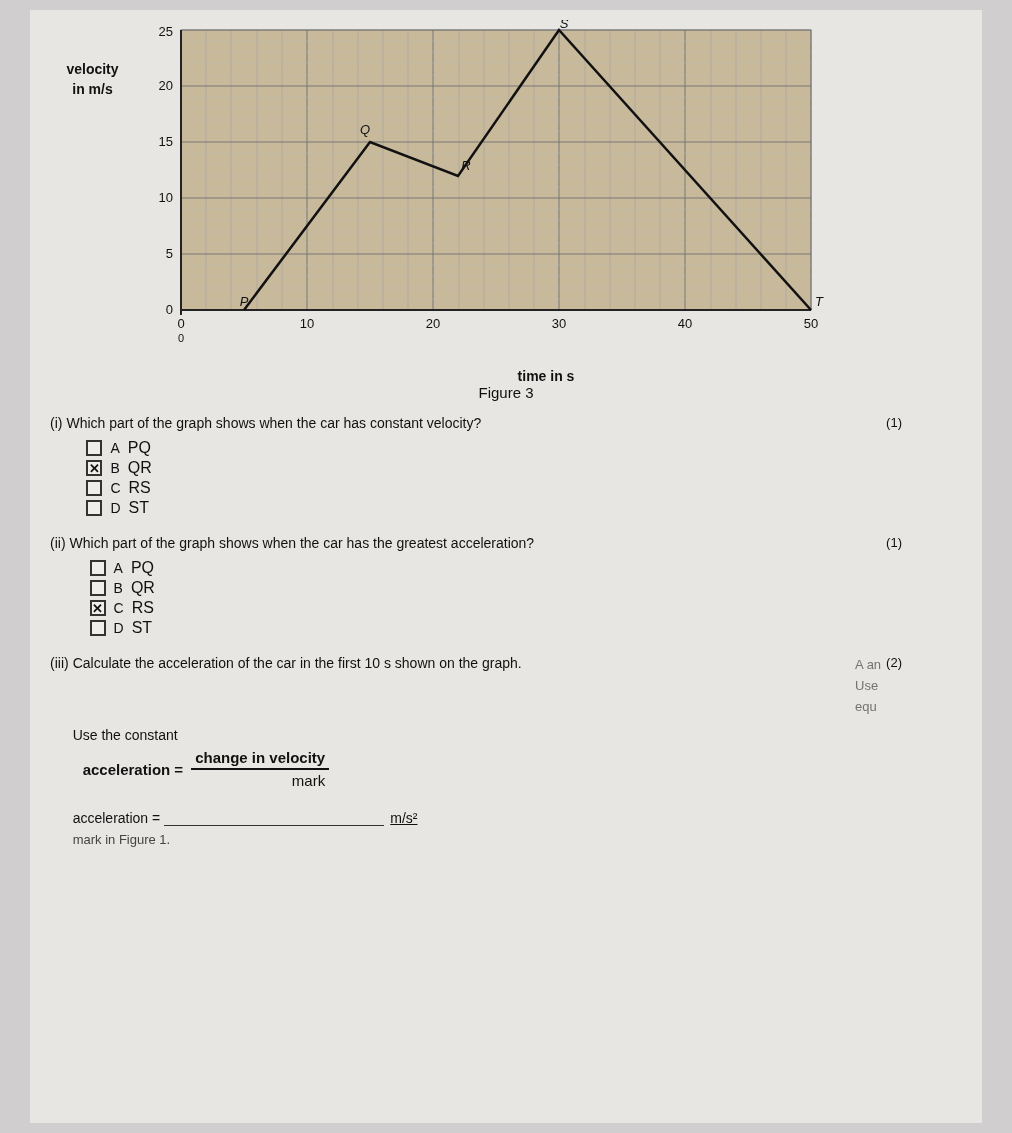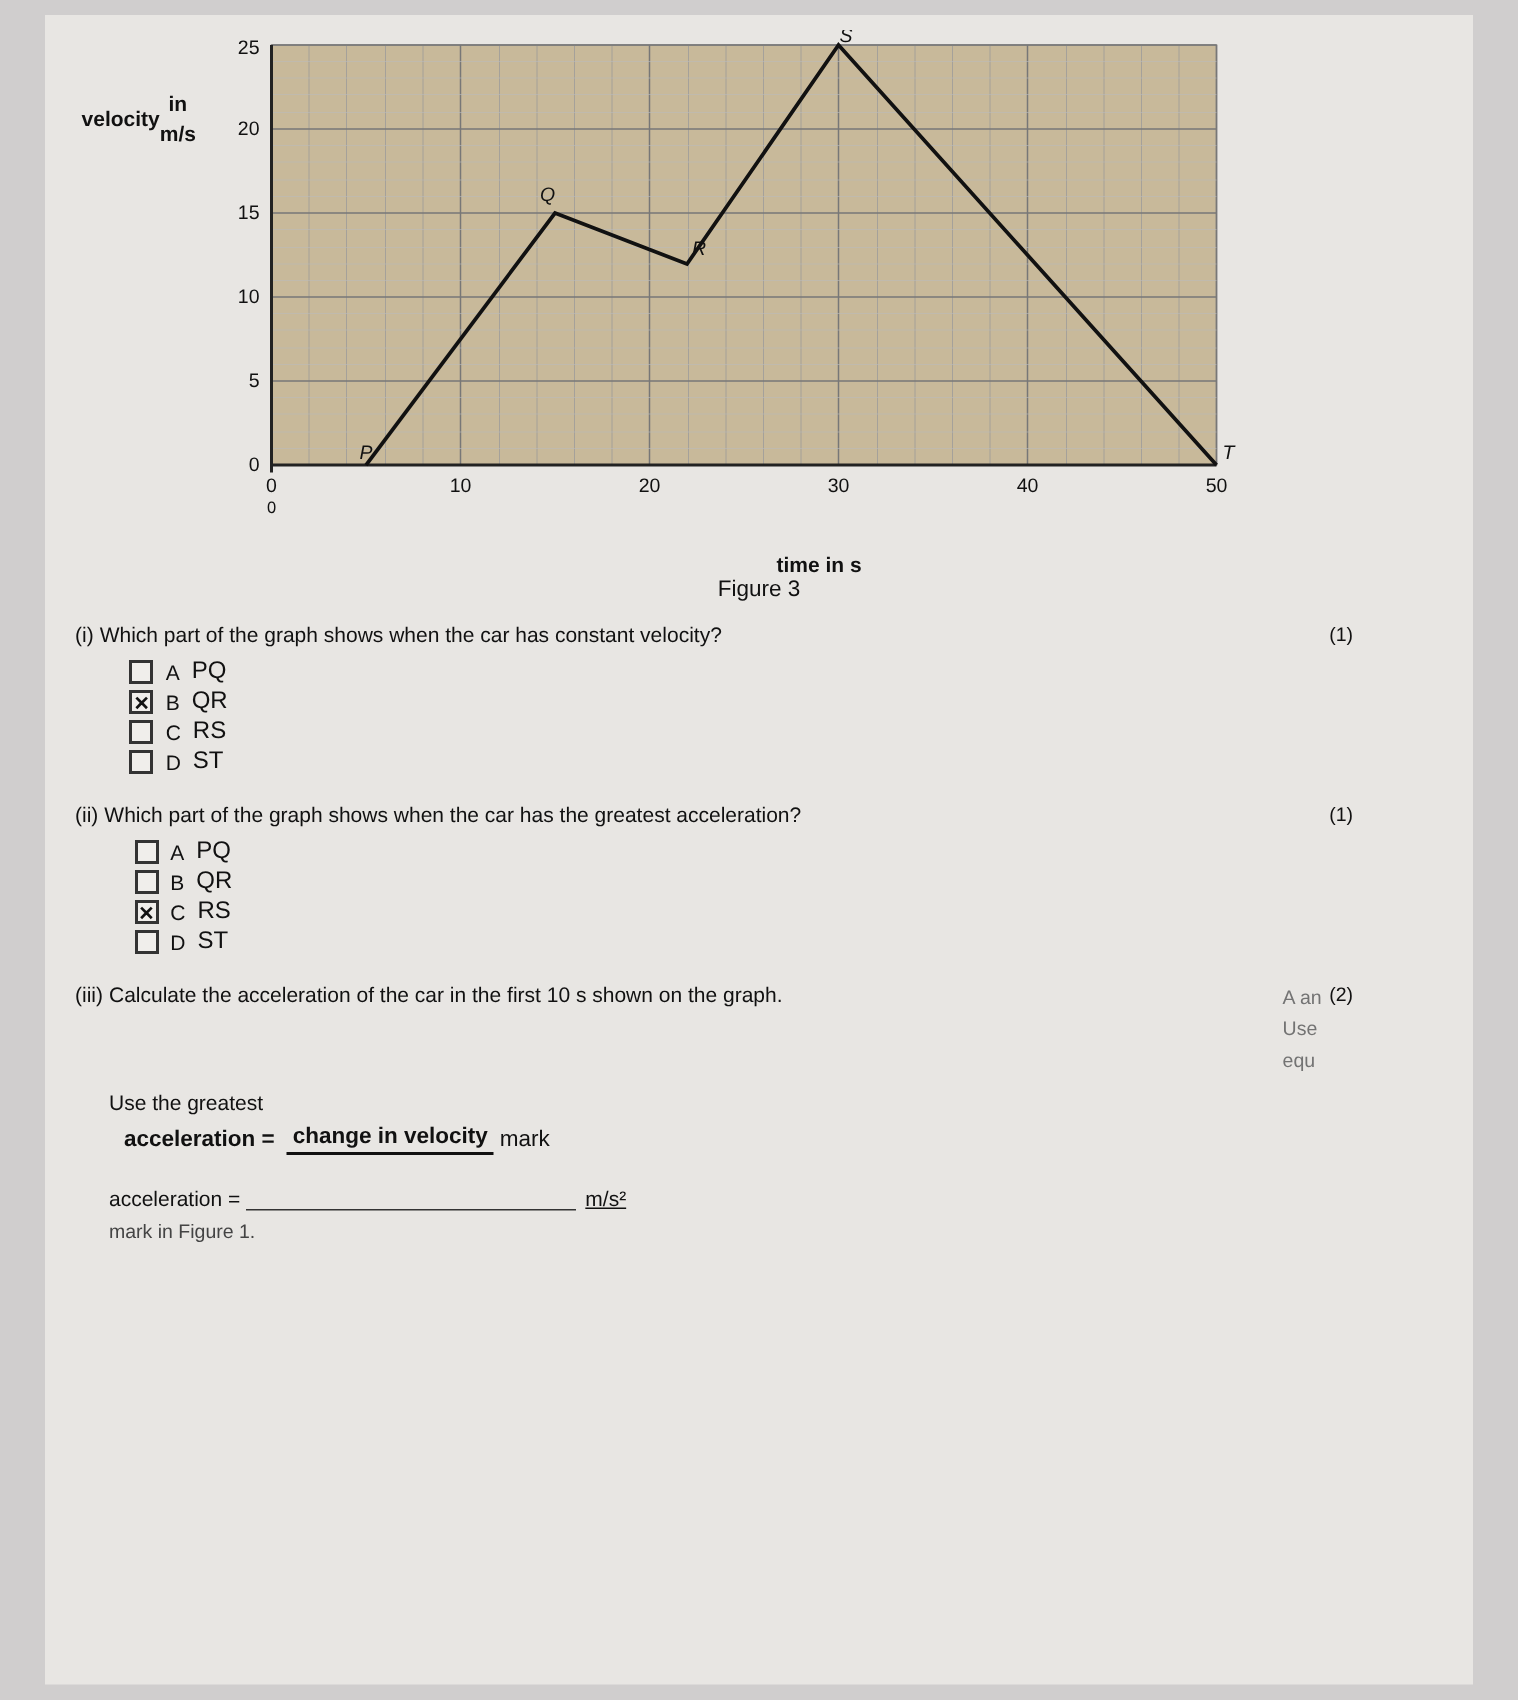--- a/index.html
+++ b/index.html
@@ -18,21 +18,21 @@
     }
     
     .graph-container {
       display: flex;
       align-items: flex-start;
       margin-bottom: 8px;
       padding-left: 10px;
     }
     .y-label {
       display: flex;
-      flex-direction: row;
+      flex-direction: column;
       align-items: center;
       justify-content: center;
       font-size: 14px;
       font-weight: bold;
       margin-right: 6px;
       margin-top: 40px;
       line-height: 1.4;
       width: 65px;
       text-align: center;
     }
@@ -116,21 +116,22 @@
       align-items: center;
       font-size: 15px;
       margin-left: 10px;
     }
     .eq-lhs {
       font-weight: bold;
       margin-right: 8px;
     }
     .eq-fraction {
       display: inline-flex;
-      align-items: flex-start;
+      flex-direction: column;
+      align-items: flex-end;
     }
     .eq-numerator {
       border-bottom: 2px solid #111;
       padding: 0 4px 2px 4px;
       font-size: 15px;
       font-weight: bold;
     }
     .eq-denominator {
       padding: 2px 4px 0 4px;
       font-size: 15px;
@@ -356,21 +357,21 @@
         <div class="question-text clearfix">
           <span>Calculate the acceleration of the car in the first 10 s shown on the graph.</span>
           <span class="marks">(2)</span>
           <div class="side-note">
             <div>A an</div>
             <div>Use</div>
             <div>equ</div>
           </div>
         </div>
         <div class="equation-section">
-          <div class="use-equation">Use the greatest</div>
+          <div class="use-equation">Use the constant</div>
           <div class="equation-display">
             <span class="eq-lhs">acceleration =</span>
             <div class="eq-fraction">
               <span class="eq-numerator">change in velocity</span>
               <span class="eq-denominator">mark</span>
             </div>
           </div>
         </div>
         <div class="answer-line-section">
           <span class="answer-label">acceleration =</span>

